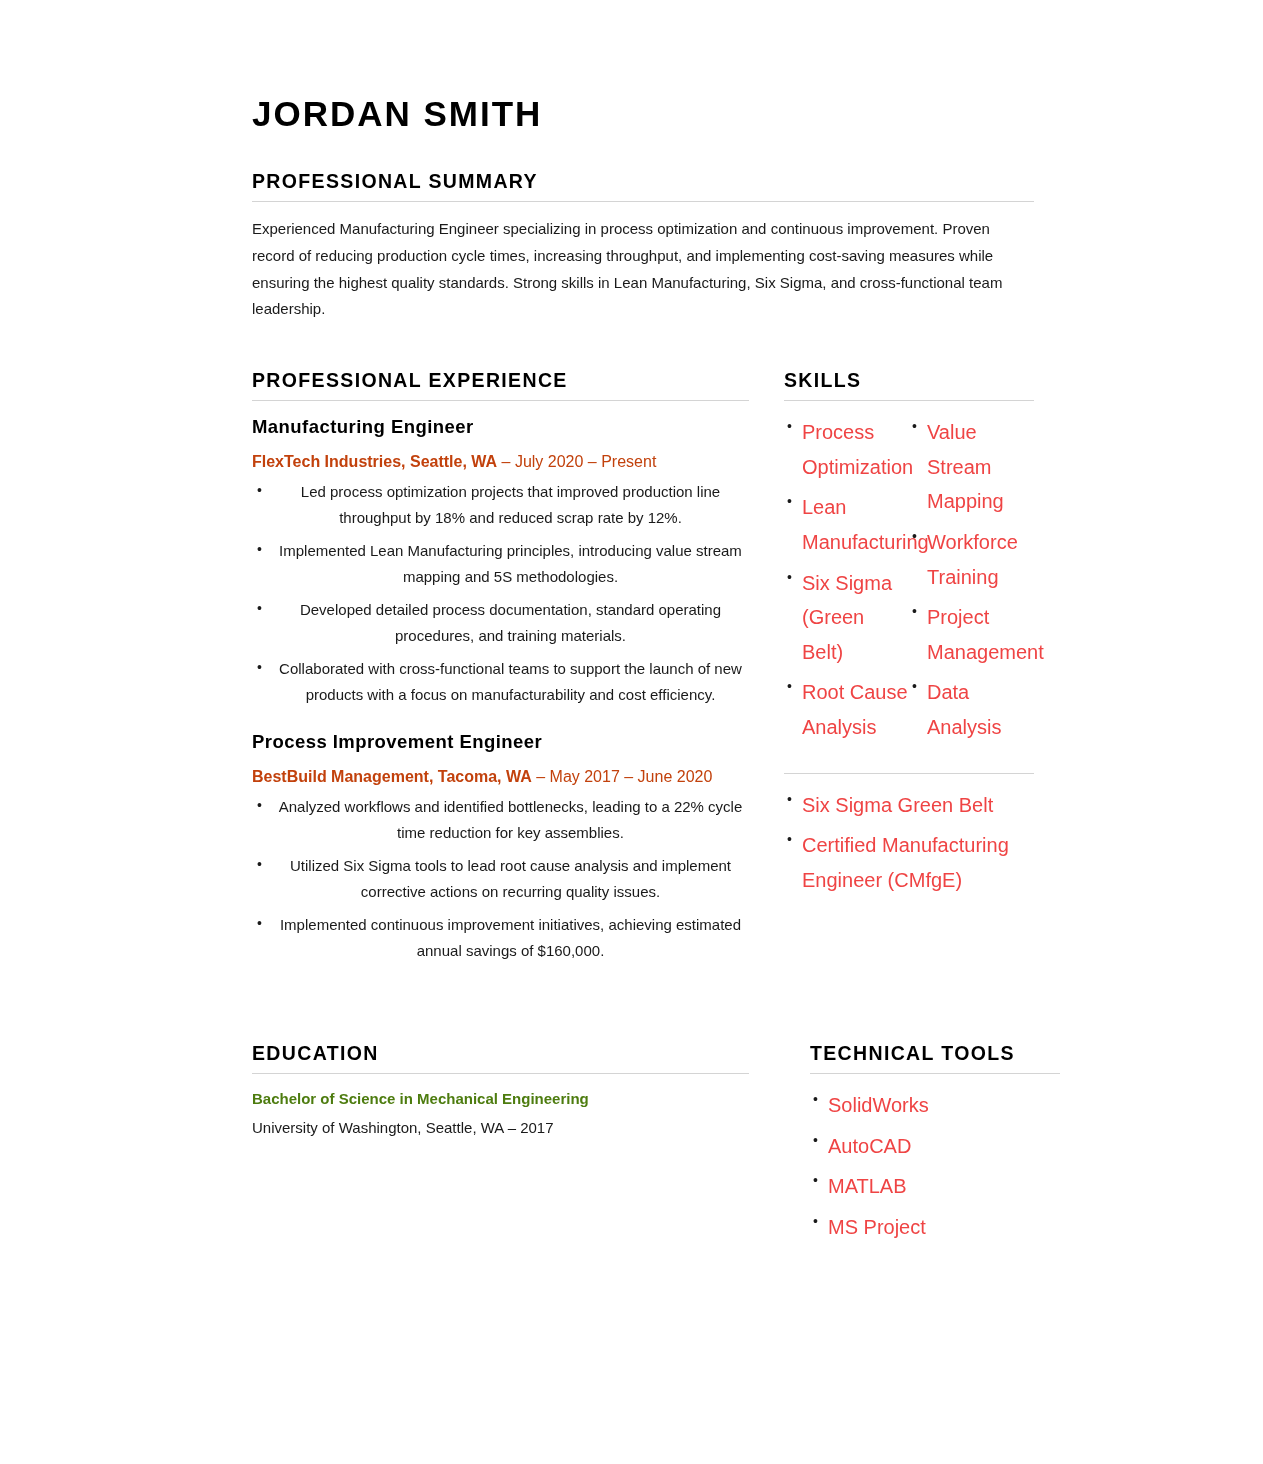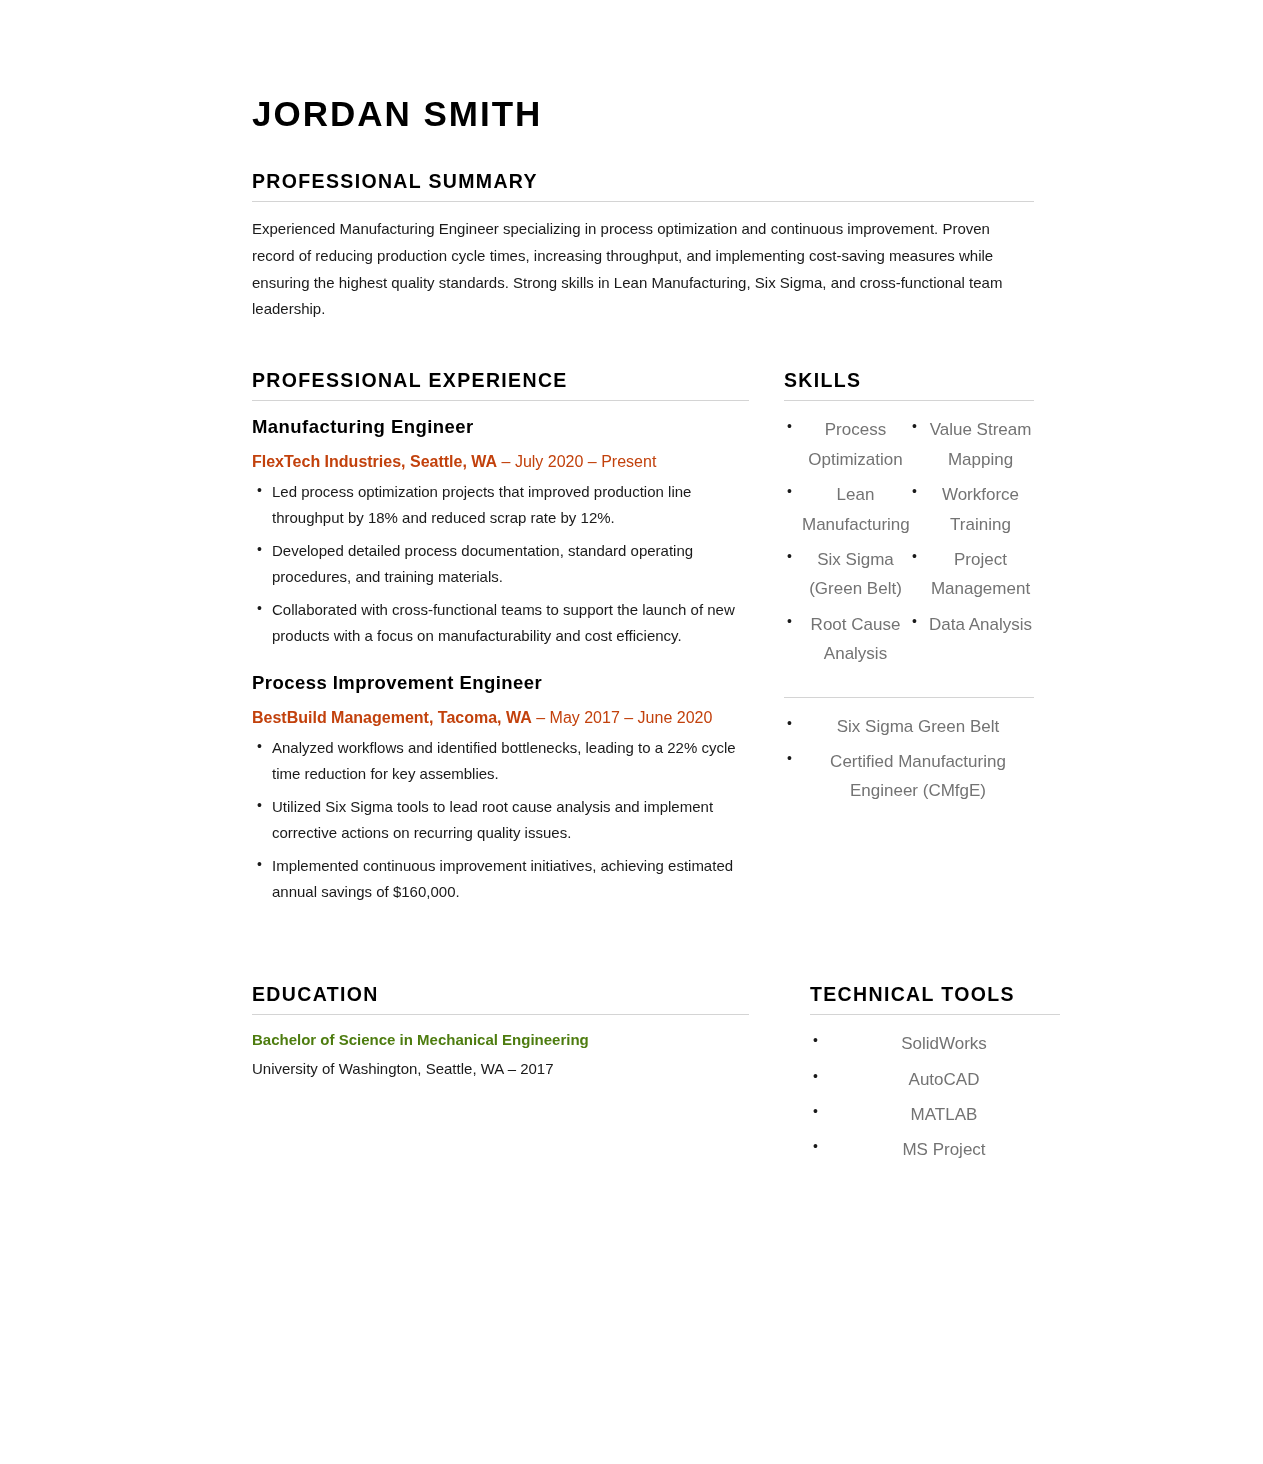--- a/index.html
+++ b/index.html
@@ -114,20 +114,21 @@
     margin: 0 0 22px 0;
     padding: 0;
   }
   ul.bullets li {
     position: relative;
     font-size: 15px;
     line-height: 1.73;
     padding-left: 20px;
     margin-bottom: 7px;
     color: #1a1a1a;
+    text-align: center;
   }
   ul.bullets li:before {
     content: "\2022";
     position: absolute;
     left: 5px;
     top: -1px;
     font-size: 14px;
     line-height: 1.73;
     color: #1a1a1a;
   }
@@ -142,26 +143,25 @@
   }
   .skills-col { width: 125px; flex: 0 0 125px; }
 
   ul.plain {
     list-style: none;
     margin: 0;
     padding: 0;
   }
   ul.plain li {
     position: relative;
-    font-size: 17px;
+    font-size: 20px;
     line-height: 1.73;
     padding-left: 18px;
     margin-bottom: 6px;
-    color: #737373;
-    text-align: center;
+    color: #ef4444;
   }
   ul.plain li:before {
     content: "\2022";
     position: absolute;
     left: 3px;
     top: -1px;
     font-size: 14px;
     line-height: 1.73;
     color: #1a1a1a;
   }
@@ -207,20 +207,21 @@
           <hr class="rule">
 
           <div class="job">
             <h3 class="job-title">Manufacturing Engineer</h3>
             <p class="job-meta">
               <b>FlexTech Industries, Seattle, WA</b>
               <span>– July 2020 – Present</span>
             </p>
             <ul class="bullets">
               <li>Led process optimization projects that improved production line throughput by 18% and reduced scrap rate by 12%.</li>
+              <li>Implemented Lean Manufacturing principles, introducing value stream mapping and 5S methodologies.</li>
               <li>Developed detailed process documentation, standard operating procedures, and training materials.</li>
               <li>Collaborated with cross-functional teams to support the launch of new products with a focus on manufacturability and cost efficiency.</li>
             </ul>
           </div>
 
           <div class="job">
             <h3 class="job-title">Process Improvement Engineer</h3>
             <p class="job-meta">
               <b>BestBuild Management, Tacoma, WA</b>
               <span>– May 2017 – June 2020</span>

